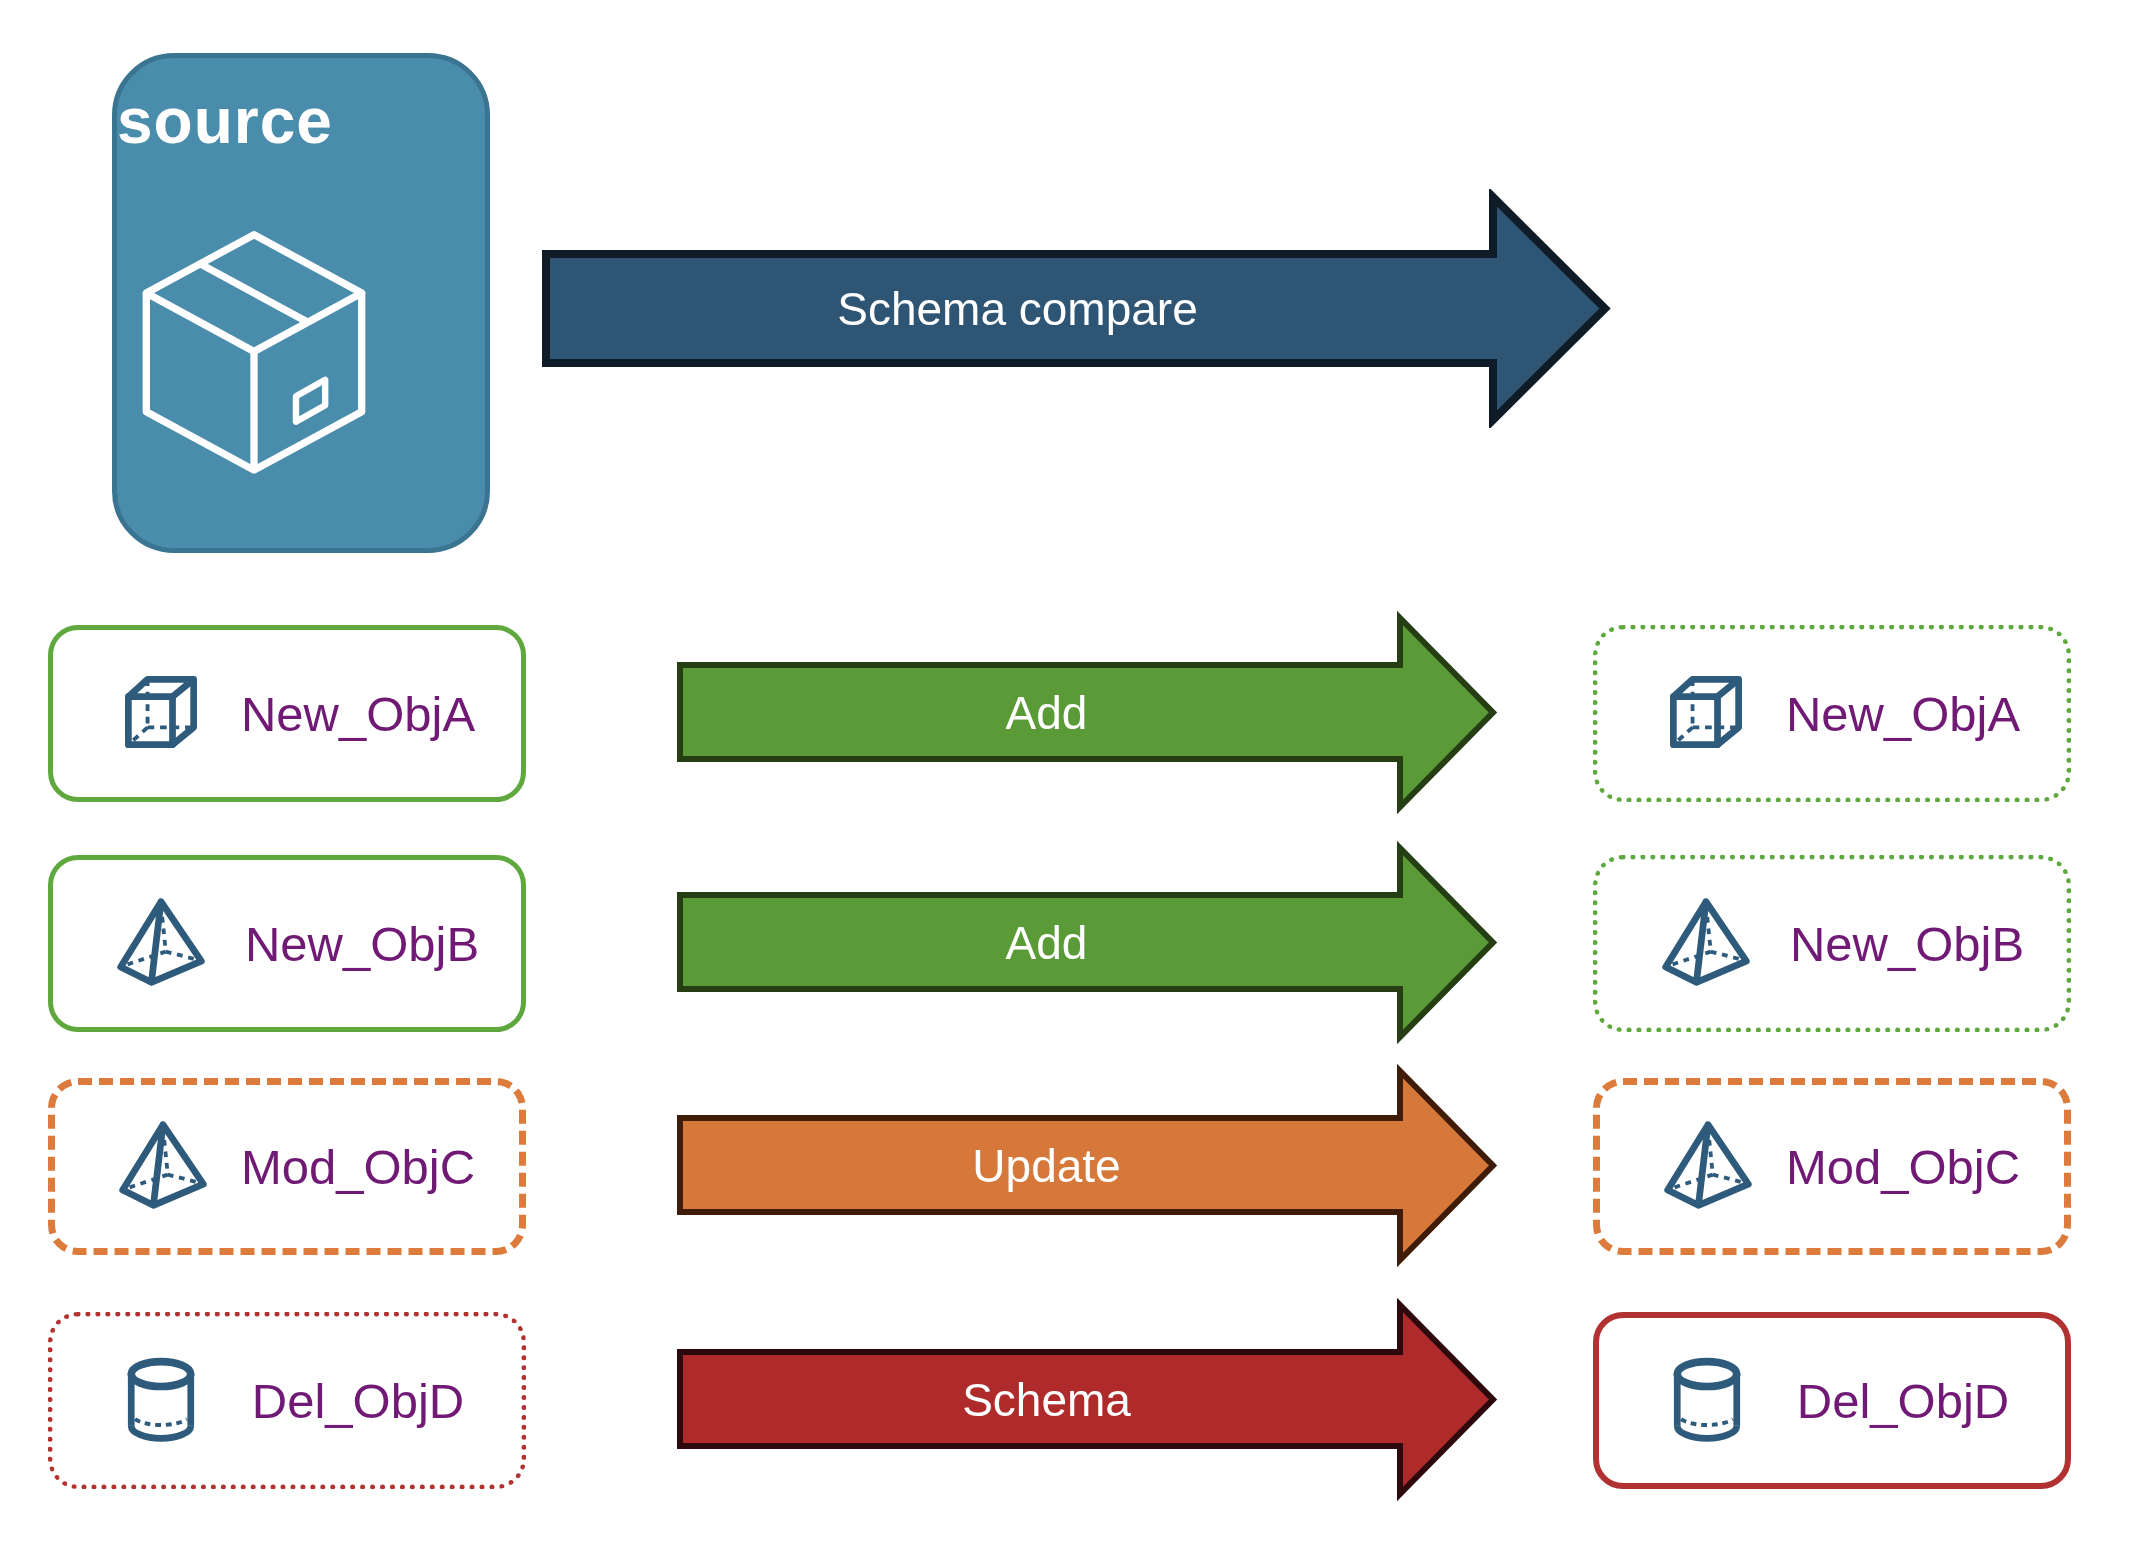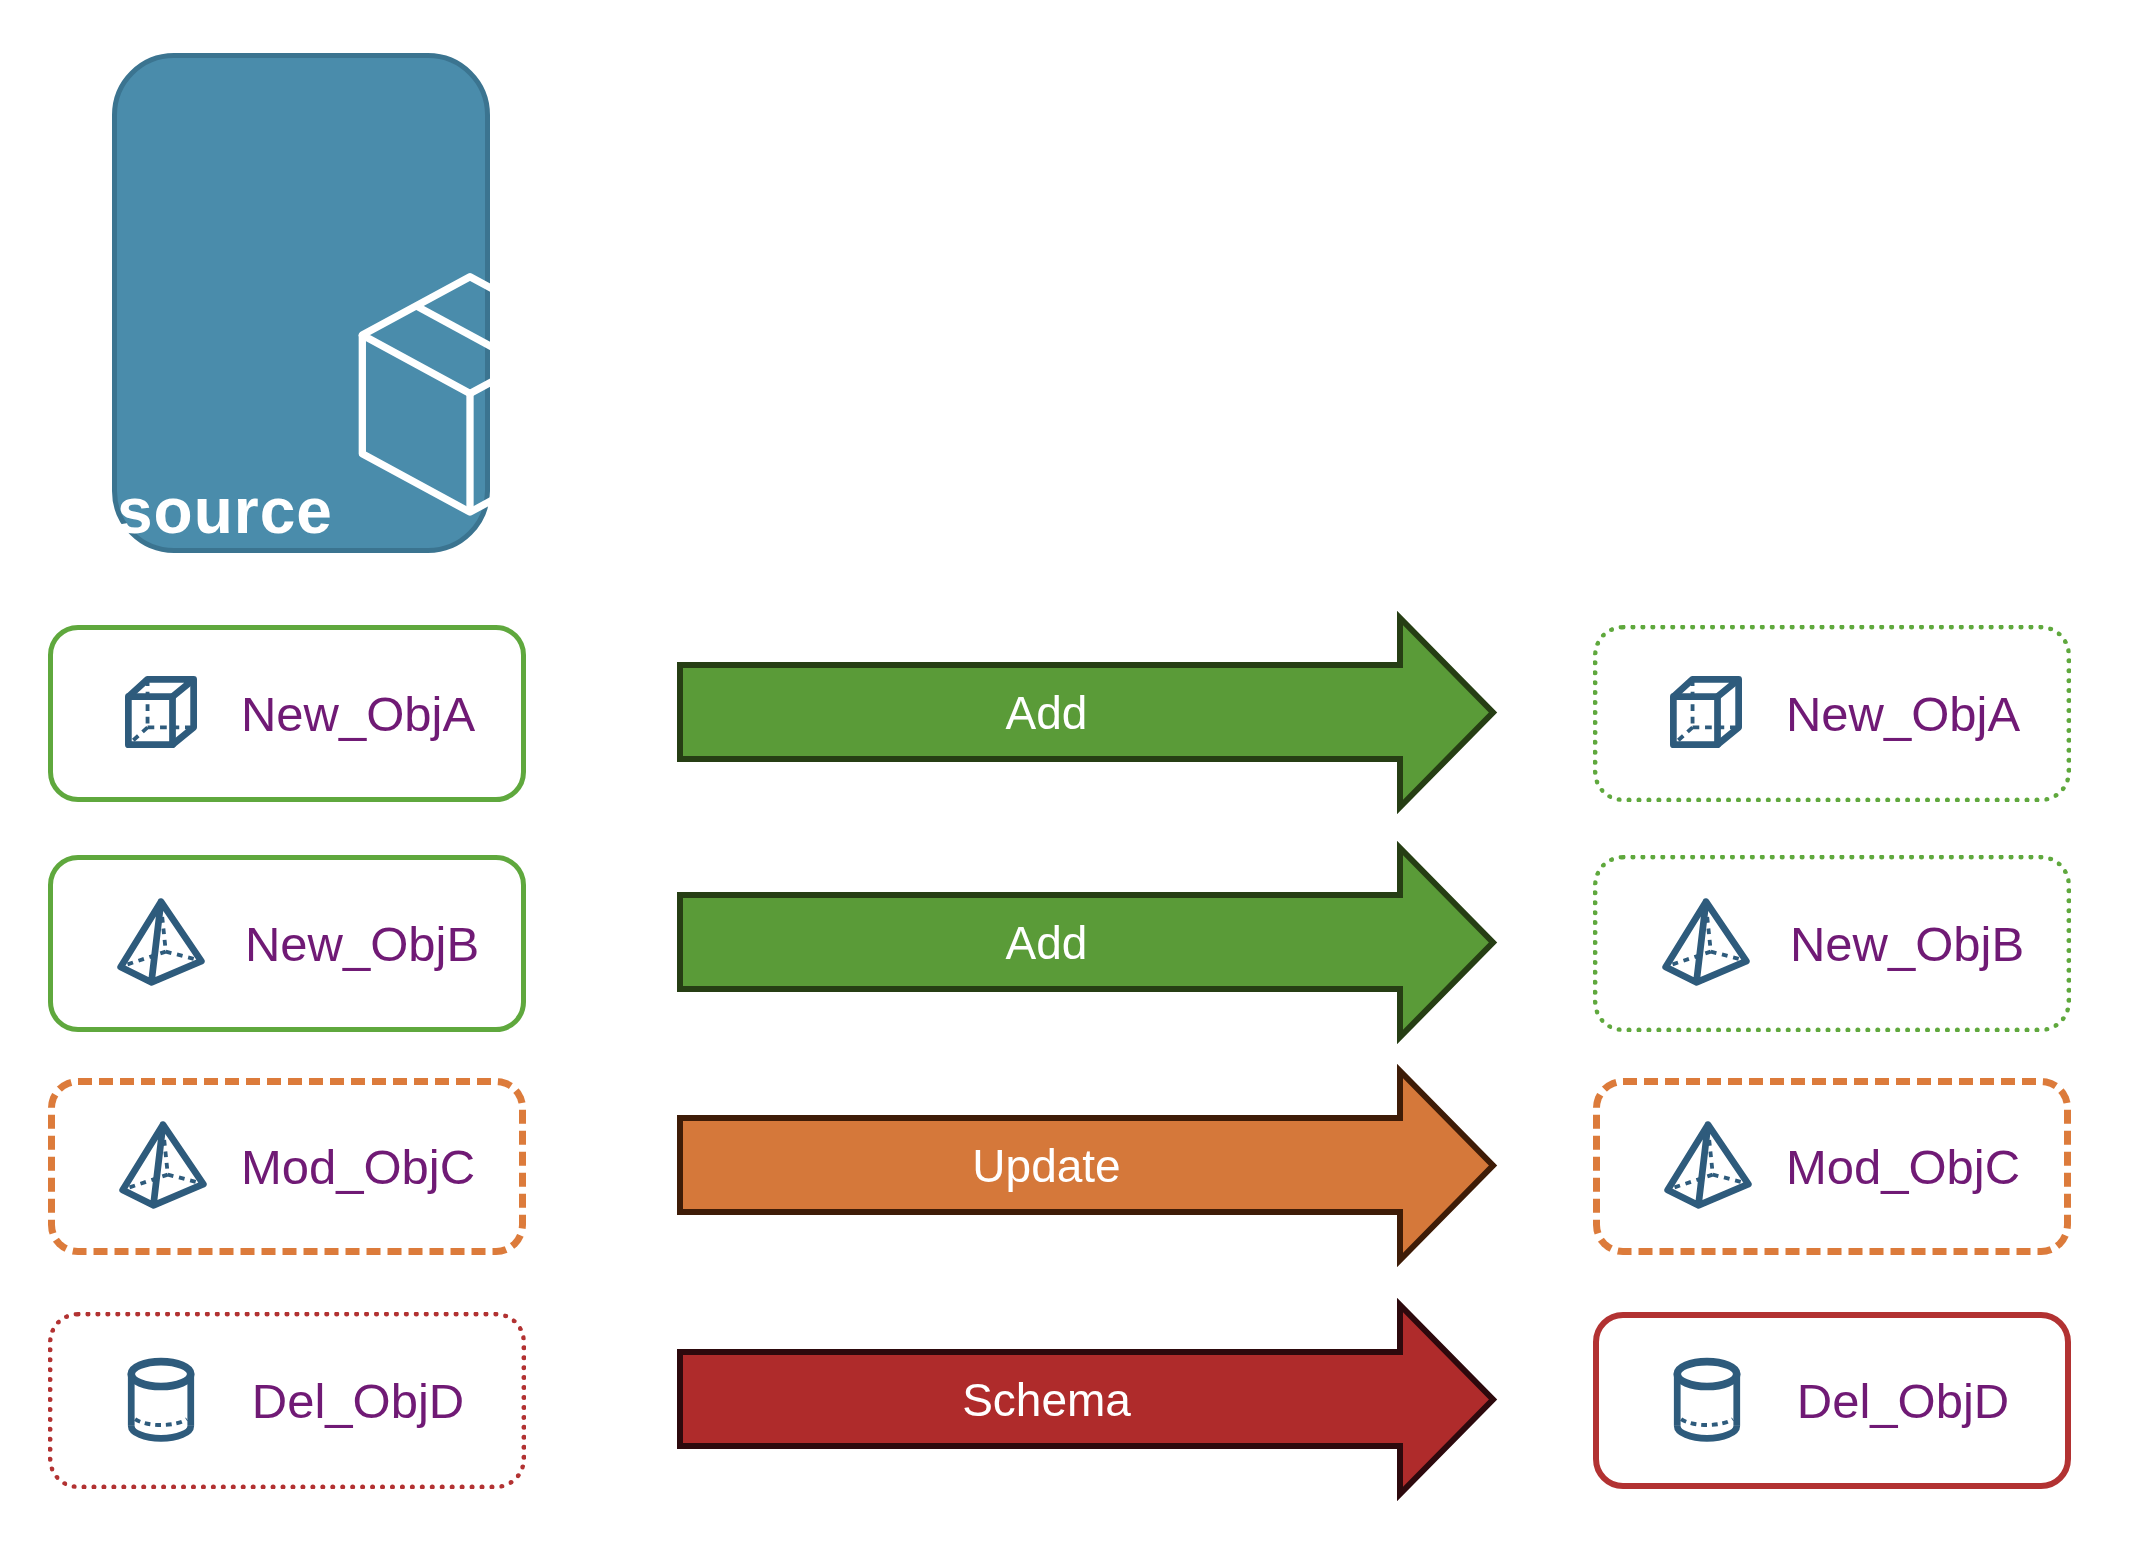--- a/index.html
+++ b/index.html
@@ -4,21 +4,21 @@
 <style>
   html,body{margin:0;padding:0;background:#ffffff;}
   .canvas{
     position:relative;width:2150px;height:1550px;background:#ffffff;overflow:hidden;
     font-family:"Liberation Sans", sans-serif;
   }
   
   .card{
     position:absolute;top:53px;height:500px;border-radius:62px;
     background:#4A8CAB;border:5px solid #3B7490;box-sizing:border-box;
-    display:flex;flex-direction:row;align-items:flex-end;
+    display:flex;flex-direction:column;align-items:flex-start;
   }
   .card.source{left:112px;width:378px;}
   .card.target{left:1655px;width:385px;}
   .card-title{
     margin-top:26px;color:#ffffff;font-size:64px;font-weight:700;letter-spacing:1px;
   }
   .card-icon-wrap{flex:1;display:flex;align-items:center;justify-content:center;padding-bottom:14px;}
   
   .arrow-wrap{position:absolute;}
   .arrow-wrap svg{position:absolute;left:0;top:0;}
@@ -67,20 +67,26 @@
         <path d="M150,38 L268,102 L150,166 L32,102 Z" stroke="#ffffff" stroke-width="8" stroke-linejoin="round"></path>
         <path d="M32,102 L32,232 L150,296 L268,232 L268,102" stroke="#ffffff" stroke-width="8" stroke-linejoin="round"></path>
         <path d="M150,166 L150,296" stroke="#ffffff" stroke-width="8"></path>
         <path d="M91,70 L209,134" stroke="#ffffff" stroke-width="8"></path>
         <path d="M196,215 L228,197 L228,225 L196,243 Z" stroke="#ffffff" stroke-width="7" stroke-linejoin="round"></path>
       </svg>
     </div>
   </div>
 
 
+  <div class="arrow-wrap main-arrow">
+    <svg width="1070" height="239" viewBox="0 0 1070 239">
+      <polygon points="4,65 951,65 951,8 1063,119.5 951,231 951,174 4,174" fill="#2E5574" stroke="#0F1B26" stroke-width="8" stroke-linejoin="miter"></polygon>
+    </svg>
+    <div class="arrow-label">Schema compare</div>
+  </div>
 
   <div class="obj-box left-col row1 b-solid-green">
     <div class="icon">
       <svg width="96" height="96" viewBox="0 0 100 100" fill="none">
         <path d="M16,34 L62,34 L62,84 L16,84 Z" stroke="#2E5B7C" stroke-width="7" stroke-linejoin="round"></path>
         <path d="M16,34 L36,16 L84,16 L62,34" stroke="#2E5B7C" stroke-width="7" stroke-linejoin="round"></path>
         <path d="M84,16 L84,66 L62,84" stroke="#2E5B7C" stroke-width="7" stroke-linejoin="round"></path>
         <path d="M36,16 L36,66 M36,66 L16,84 M36,66 L84,66" stroke="#2E5B7C" stroke-width="4" stroke-dasharray="7 6"></path>
       </svg>
     </div>

